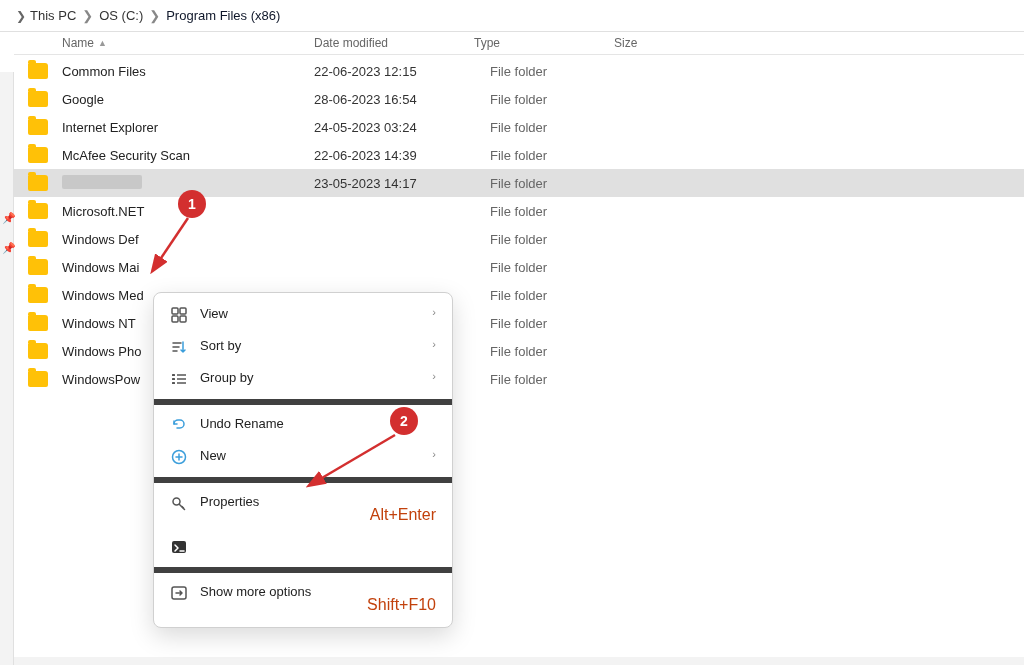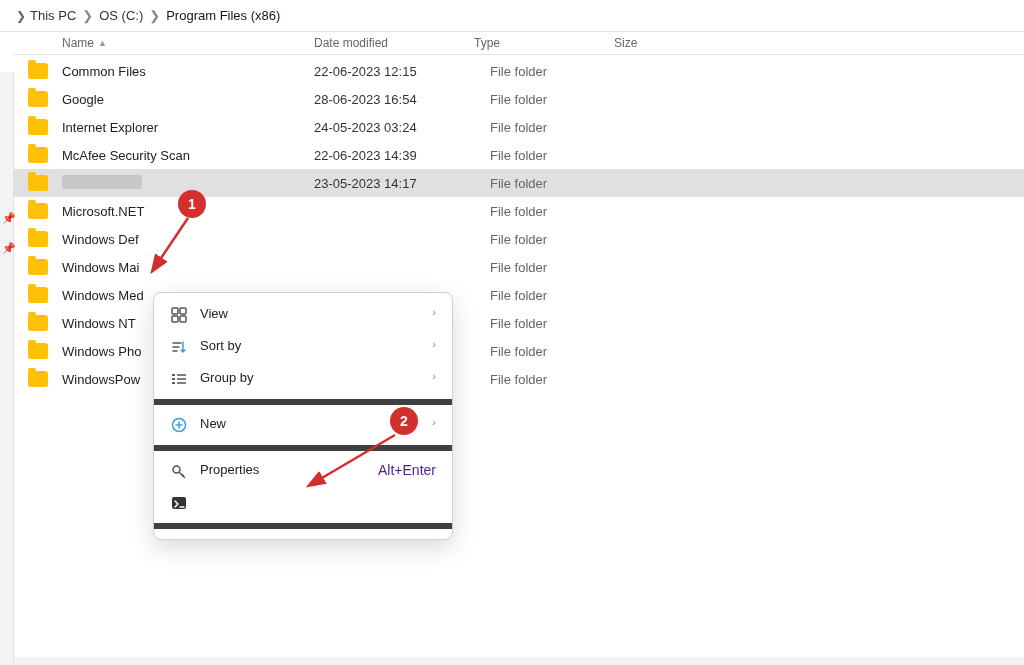--- a/index.html
+++ b/index.html
@@ -157,21 +157,21 @@
     .menu-icon {
       width: 18px;
       height: 18px;
       display: flex;
       align-items: center;
       justify-content: center;
       flex-shrink: 0;
       color: #555;
     }
     .menu-label { flex: 1; }
-    .menu-shortcut { color: #4c1d95; font-size: 14px; }
+    .menu-shortcut { color: #c2410c; font-size: 16px; margin-top: 12px; }
     .menu-arrow { color: #888; font-size: 11px; margin-left: auto; }
 
     
     .annotation {
       position: absolute;
       width: 28px;
       height: 28px;
       background: #d32f2f;
       border-radius: 50%;
       color: #fff;
@@ -398,20 +398,29 @@
           <rect x="1" y="11" width="3" height="2" rx="0.5" fill="#555"></rect>
           <line x1="6" y1="4" x2="15" y2="4" stroke="#555" stroke-width="1.5"></line>
           <line x1="6" y1="8" x2="15" y2="8" stroke="#555" stroke-width="1.5"></line>
           <line x1="6" y1="12" x2="15" y2="12" stroke="#555" stroke-width="1.5"></line>
         </svg>
       </span>
       <span class="menu-label">Group by</span>
       <span class="menu-arrow">›</span>
     </div>
 
+    <div class="menu-item">
+      <span class="menu-icon">
+        <svg width="16" height="16" viewBox="0 0 16 16" fill="none">
+          <path d="M3 7C3 4.8 4.8 3 7 3h2a4 4 0 0 1 0 8H6" stroke="#3b9edb" stroke-width="1.5" stroke-linecap="round"></path>
+          <path d="M3 4v3h3" stroke="#3b9edb" stroke-width="1.5" stroke-linecap="round" stroke-linejoin="round"></path>
+        </svg>
+      </span>
+      <span class="menu-label">Undo Rename</span>
+    </div>
 
     <div class="menu-item separator-below">
       <span class="menu-icon">
         <svg width="16" height="16" viewBox="0 0 16 16" fill="none">
           <circle cx="8" cy="8" r="6.5" stroke="#3b9edb" stroke-width="1.5"></circle>
           <line x1="8" y1="5" x2="8" y2="11" stroke="#3b9edb" stroke-width="1.5" stroke-linecap="round"></line>
           <line x1="5" y1="8" x2="11" y2="8" stroke="#3b9edb" stroke-width="1.5" stroke-linecap="round"></line>
         </svg>
       </span>
       <span class="menu-label">New</span>
@@ -433,20 +442,30 @@
     <div class="menu-item separator-below">
       <span class="menu-icon">
         <svg width="16" height="16" viewBox="0 0 16 16" fill="none">
           <rect x="1" y="2" width="14" height="12" rx="2" fill="#333"></rect>
           <path d="M4 6l3 3-3 3" stroke="#fff" stroke-width="1.5" stroke-linecap="round" stroke-linejoin="round"></path>
           <line x1="9" y1="12" x2="13" y2="12" stroke="#fff" stroke-width="1.5" stroke-linecap="round"></line>
         </svg>
       </span>
     </div>
 
+    <div class="menu-item">
+      <span class="menu-icon">
+        <svg width="16" height="16" viewBox="0 0 16 16" fill="none">
+          <rect x="1" y="2" width="14" height="12" rx="2" stroke="#555" stroke-width="1.5"></rect>
+          <path d="M5 8h6M9 6l2 2-2 2" stroke="#555" stroke-width="1.5" stroke-linecap="round" stroke-linejoin="round"></path>
+        </svg>
+      </span>
+      <span class="menu-label">Show more options</span>
+      <span class="menu-shortcut">Shift+F10</span>
+    </div>
 
   </div>
 
   <div class="annotation" style="left: 178px; top: 158px;">1</div>
 
   <div class="annotation" style="left: 390px; top: 375px;">2</div>
 
   <svg class="arrows-overlay">
 
     <defs>

